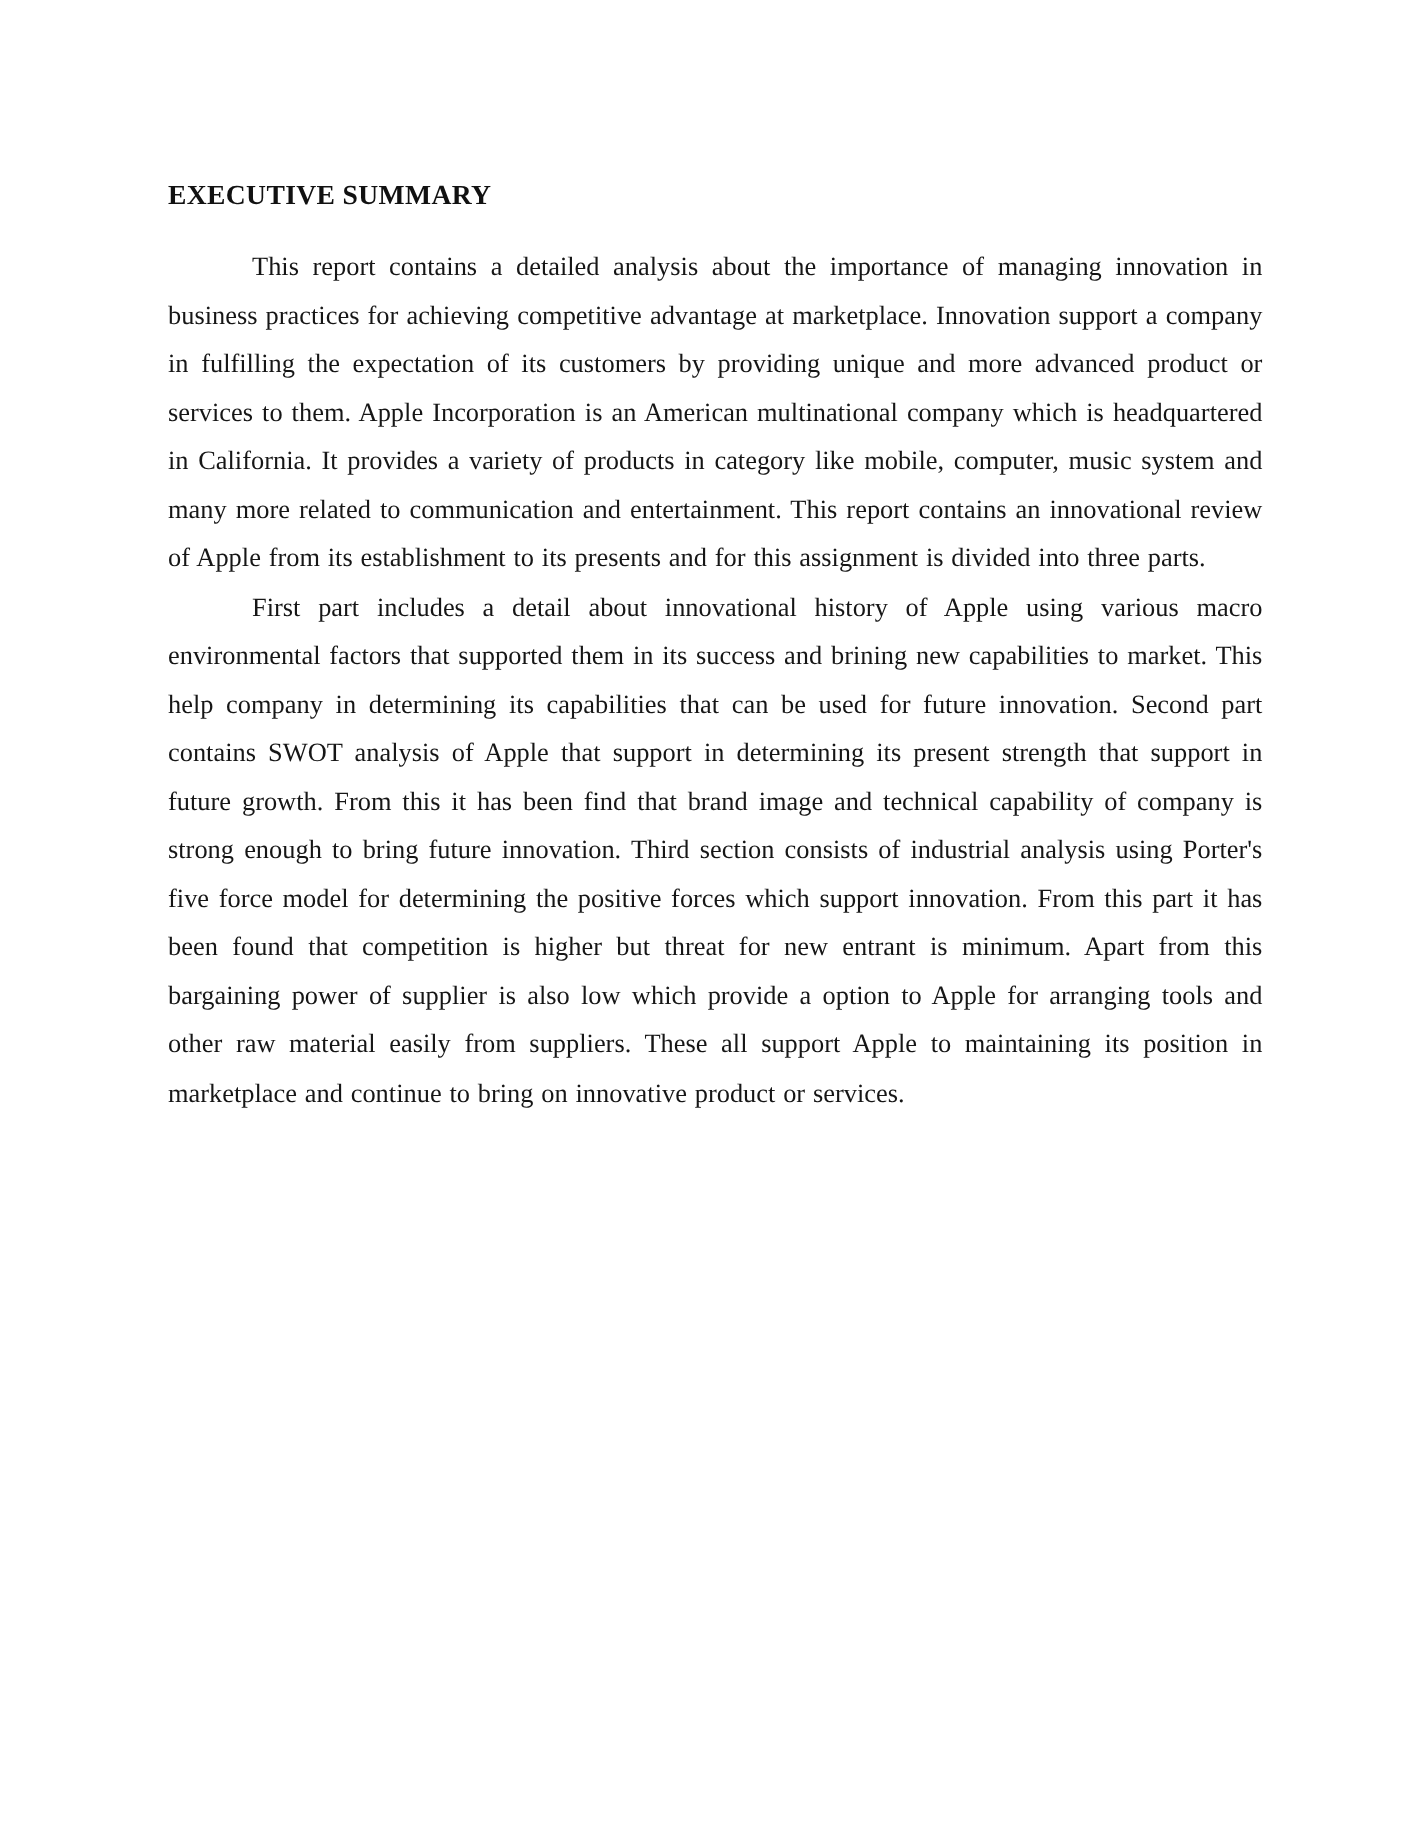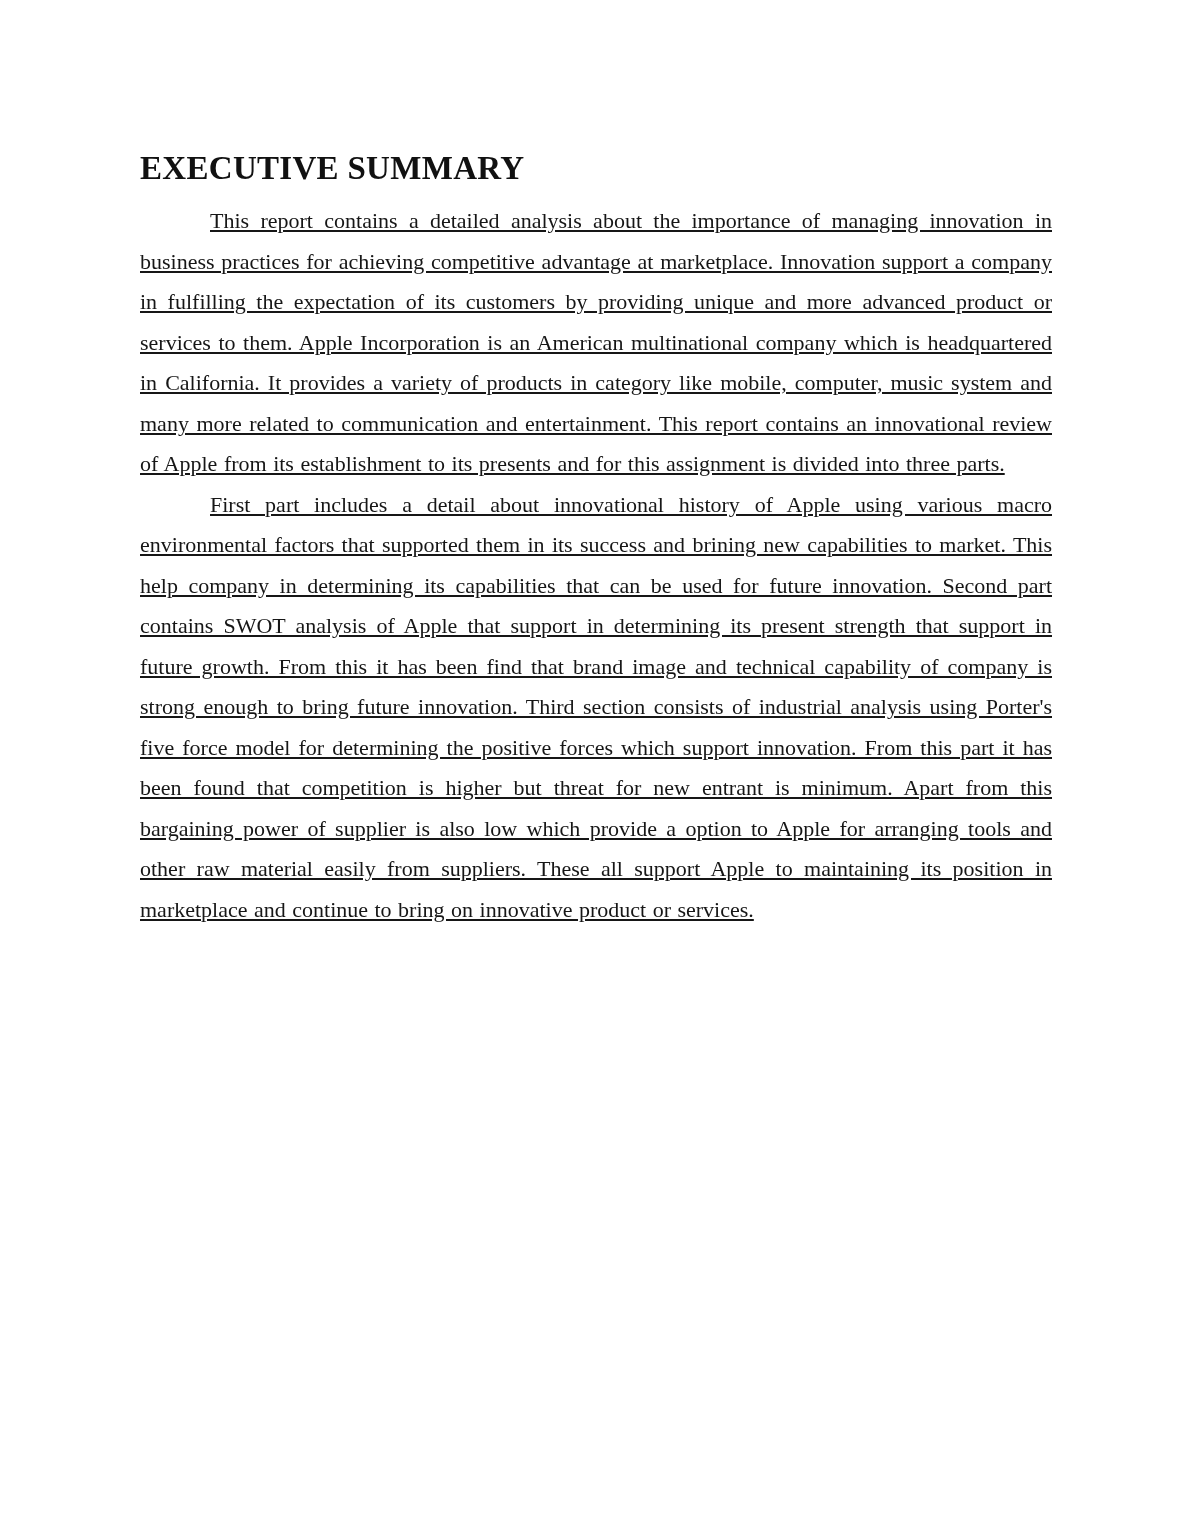--- a/index.html
+++ b/index.html
@@ -16,35 +16,34 @@
     font-family: "Liberation Serif", "DejaVu Serif", serif;
     color: #141414;
   }
   .content {
     position: absolute;
     top: 150px;
     left: 140px;
     width: 912px;
   }
   .doc-heading {
-    font-size: 33px;
+    font-size: 23px;
     font-weight: bold;
     letter-spacing: 0.3px;
-    margin: 0 0 14px 0;
+    margin: 0 0 26px 0;
     color: #111111;
   }
   .doc-paragraph {
     font-size: 22px;
     line-height: 40.5px;
     text-align: justify;
     text-indent: 70px;
     margin: 0;
     word-spacing: 1px;
     color: #161616;
-    text-decoration: underline;
   }
 </style>
 </head>
 <body>
 
 <div class="page">
   <div class="content">
     <h1 class="doc-heading">EXECUTIVE SUMMARY</h1>
     <p class="doc-paragraph">This report contains a detailed analysis about the importance of managing innovation in business practices for achieving competitive advantage at marketplace. Innovation support a company in fulfilling the expectation of its customers by providing unique and more advanced product or services to them. Apple Incorporation is an American multinational company which is headquartered in California. It provides a variety of products in category like mobile, computer, music system and many more related to communication and entertainment. This report contains an innovational review of Apple from its establishment to its presents and for this assignment is divided into three parts.</p>
     <p class="doc-paragraph">First part includes a detail about innovational history of Apple using various macro environmental factors that supported them in its success and brining new capabilities to market. This help company in determining its capabilities that can be used for future innovation. Second part contains SWOT analysis of Apple that support in determining its present strength that support in future growth. From this it has been find that brand image and technical capability of company is strong enough to bring future innovation. Third section consists of industrial analysis using Porter's five force model for determining the positive forces which support innovation. From this part it has been found that competition is higher but threat for new entrant is minimum. Apart from this bargaining power of supplier is also low which provide a option to Apple for arranging tools and other raw material easily from suppliers. These all support Apple to maintaining its position in marketplace and continue to bring on innovative product or services.</p>

